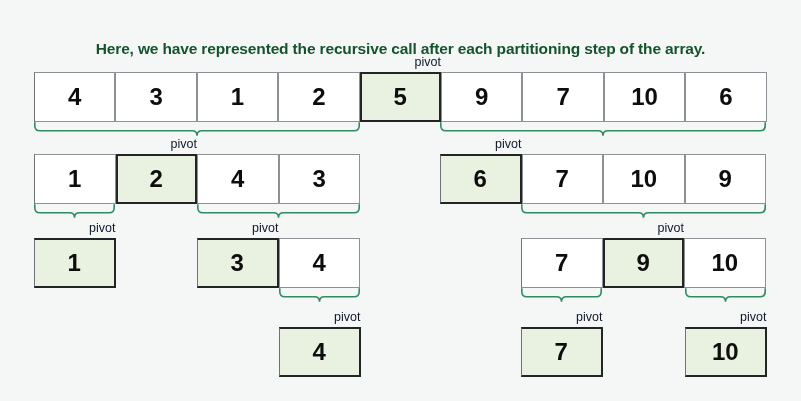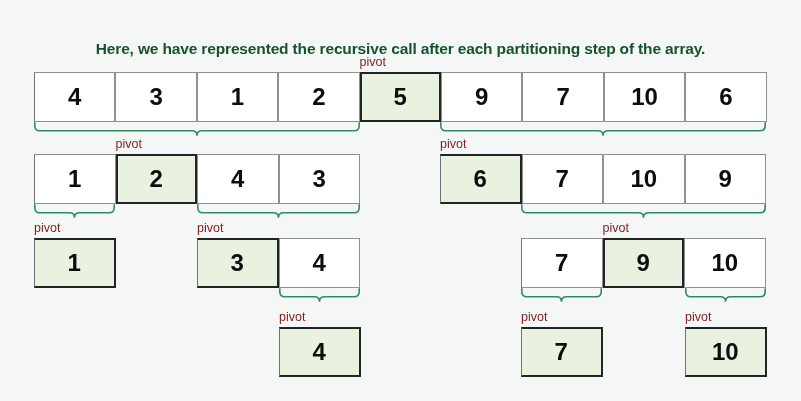--- a/index.html
+++ b/index.html
@@ -43,22 +43,22 @@
     border:2px solid #222426;
     z-index:3;
   }
   .cell.lead{ border-left:1px solid #6f7377; }
 
   
   .ptag{
     position:absolute;
     font-size:12.5px;
     font-weight:normal;
-    color:#7f1d1d;
-    text-align:left;
+    color:#0f172a;
+    text-align:right;
     white-space:nowrap;
     font-family:"Liberation Sans", sans-serif;
   }
 
   
   .brace{
     position:absolute;
     pointer-events:none;
   }
   .brace svg{display:block;}

